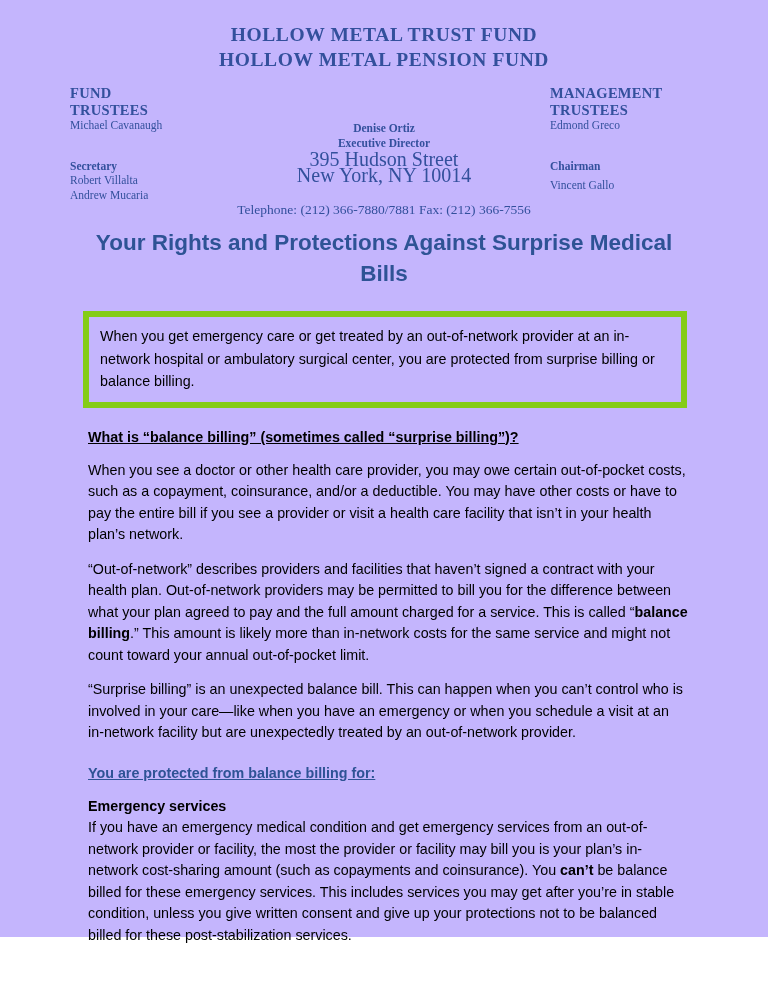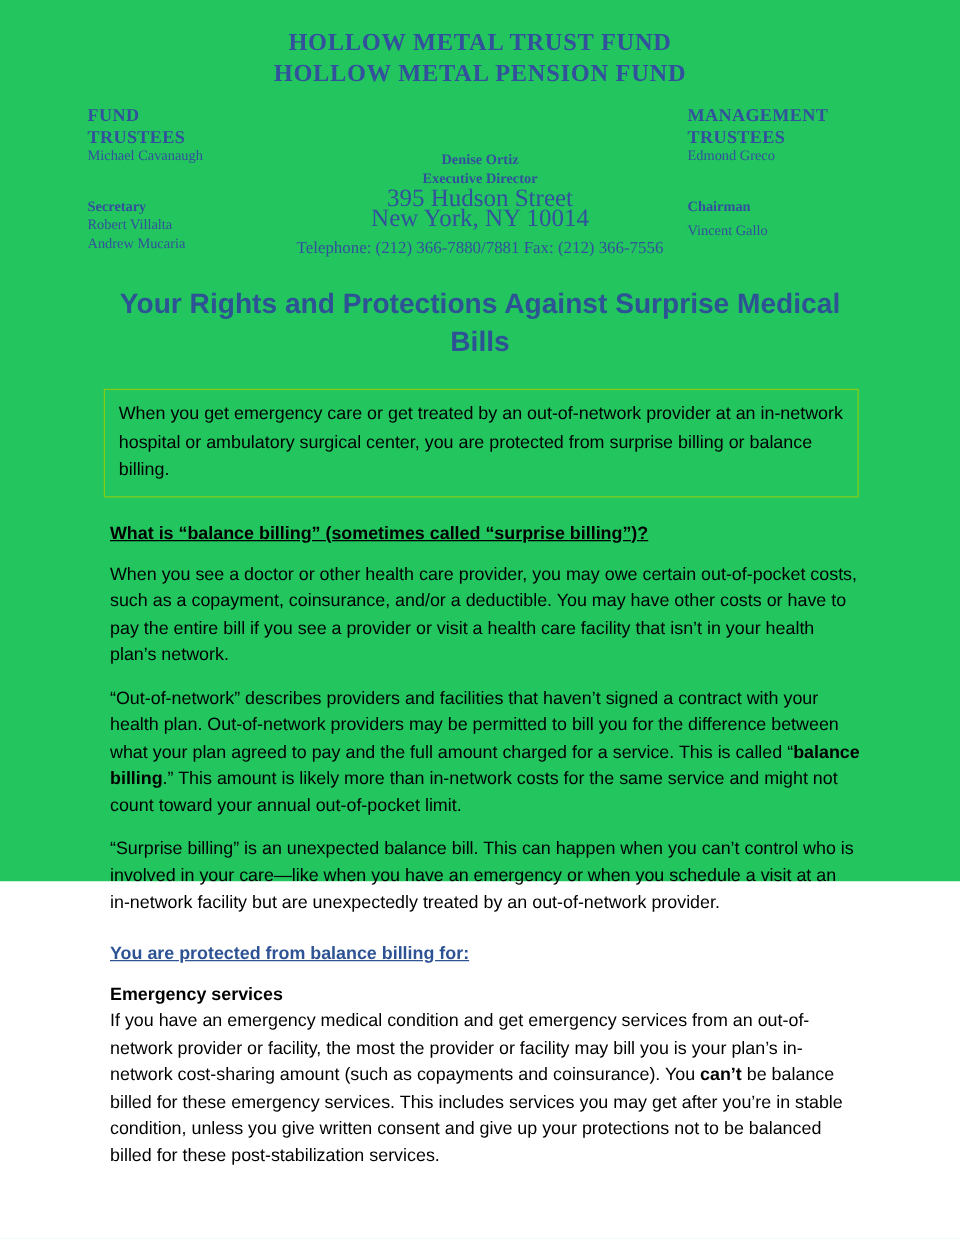--- a/index.html
+++ b/index.html
@@ -11,22 +11,22 @@
     width: 768px;
     height: 991px;
     font-family: "Liberation Sans", sans-serif;
     color: #000000;
     position: relative;
     overflow: hidden;
   }
 
   .page {
     width: 768px;
-    height: 705px;
-    background: #22c55e;
+    height: 937px;
+    background: #c4b5fd;
     position: relative;
     box-sizing: border-box;
   }
 
   
   .letterhead-title {
     text-align: center;
     font-family: "Liberation Serif", serif;
     font-weight: bold;
     color: #33509c;
@@ -86,39 +86,39 @@
     font-size: 11.5px;
     line-height: 15px;
   }
   .center-col .addr {
     font-size: 20px;
     line-height: 16px;
   }
   .center-col .phone {
     font-size: 13.5px;
     line-height: 16px;
-    margin-top: 7px;
+    margin-top: 19px;
   }
 
   
   .doc-title {
     margin: 30px 88px 0 88px;
     text-align: center;
     color: #2e5395;
     font-weight: bold;
     font-size: 22.5px;
     line-height: 31px;
   }
 
   
   .callout {
     margin: 22px 0 0 83px;
     width: 604px;
     box-sizing: border-box;
-    border: 1px solid #84cc16;
+    border: 6px solid #84cc16;
     padding: 8px 10px 9px 11px;
     font-size: 14.3px;
     line-height: 22.5px;
     color: #000000;
   }
 
   
   .content {
     margin: 0 0 0 88px;
     width: 600px;

